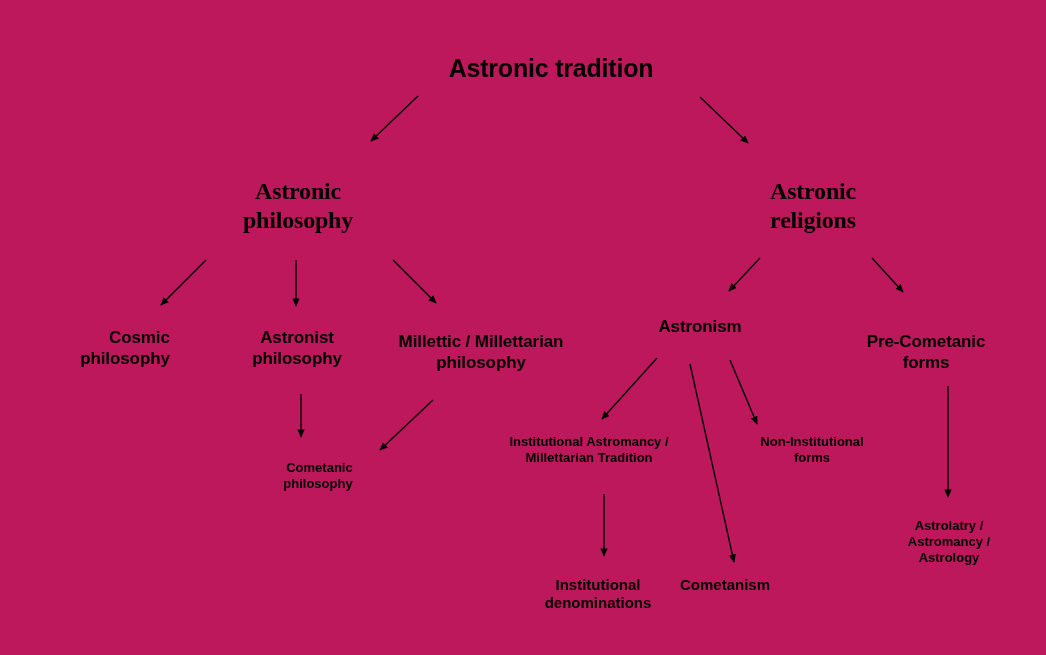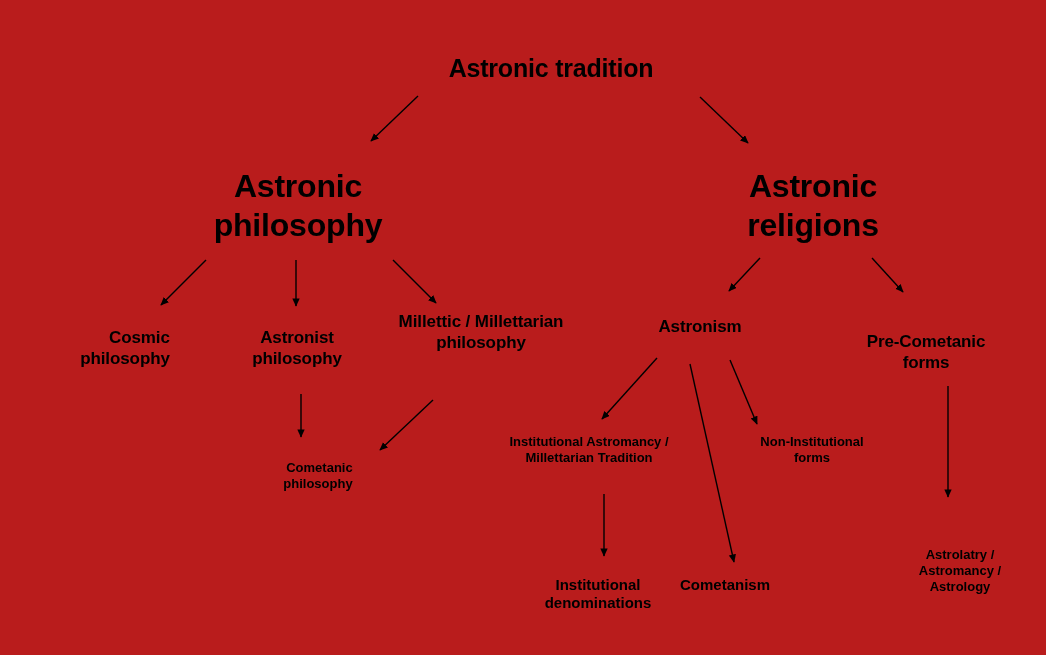--- a/index.html
+++ b/index.html
@@ -9,42 +9,42 @@
     background: #ffffff;
   }
   body {
     font-family: "Liberation Sans", sans-serif;
     color: #000000;
   }
   #diagram-root {
     position: relative;
     width: 1046px;
     height: 655px;
-    background: #b91c1c;
+    background: #be185d;
     overflow: hidden;
   }
   #edge-layer {
     position: absolute;
     left: 0;
     top: 0;
     width: 1046px;
     height: 655px;
     pointer-events: none;
   }
   .node {
     position: absolute;
     text-align: center;
     font-weight: bold;
     line-height: 1.22;
     white-space: pre-line;
     color: #000000;
     transform: translate(-50%, -50%);
   }
   .node.lvl0 { font-size: 25px; letter-spacing: -0.2px; }
-  .node.lvl1 { font-size: 32px; letter-spacing: -0.2px; }
+  .node.lvl1 { font-size: 24px; letter-spacing: -0.2px; font-family: Liberation Serif, serif; }
   .node.lvl2 { font-size: 17px; letter-spacing: -0.1px; }
   .node.lvl3 { font-size: 13px; }
   .node.lvl4 { font-size: 15px; }
 </style>
 </head>
 <body>
 
 <div id="diagram-root">
   <svg id="edge-layer" viewBox="0 0 1046 655" width="1046" height="655" xmlns="http://www.w3.org/2000/svg">
     <defs>
@@ -72,31 +72,31 @@
   <div id="nodes-layer">
       <div class="node lvl0" style="left: 551px; top: 68px;">Astronic tradition</div>
       <div class="node lvl1" style="left: 298px; top: 206px;">Astronic
 philosophy</div>
       <div class="node lvl1" style="left: 813px; top: 206px;">Astronic
 religions</div>
       <div class="node lvl2" style="left: 125px; top: 349px; text-align: right;">Cosmic
 philosophy</div>
       <div class="node lvl2" style="left: 297px; top: 349px;">Astronist
 philosophy</div>
-      <div class="node lvl2" style="left: 481px; top: 333px;">Millettic / Millettarian
+      <div class="node lvl2" style="left: 481px; top: 353px;">Millettic / Millettarian
 philosophy</div>
       <div class="node lvl2" style="left: 700px; top: 327px; text-align: right;">Astronism</div>
       <div class="node lvl2" style="left: 926px; top: 338px; margin-top: 15px;">Pre-Cometanic
 forms</div>
       <div class="node lvl3" style="left: 318px; top: 476px; text-align: right;">Cometanic
 philosophy</div>
       <div class="node lvl3" style="left: 589px; top: 450px;">Institutional Astromancy /
 Millettarian Tradition</div>
       <div class="node lvl3" style="left: 812px; top: 450px;">Non-Institutional
 forms</div>
-      <div class="node lvl3" style="left: 949px; top: 571px; margin-left: 11px;">Astrolatry /
+      <div class="node lvl3" style="left: 949px; top: 542px;">Astrolatry /
 Astromancy /
 Astrology</div>
       <div class="node lvl4" style="left: 598px; top: 594px;">Institutional
 denominations</div>
       <div class="node lvl4" style="left: 725px; top: 585px;">Cometanism</div>
     </div>
 </div>
 
 </body></html>

